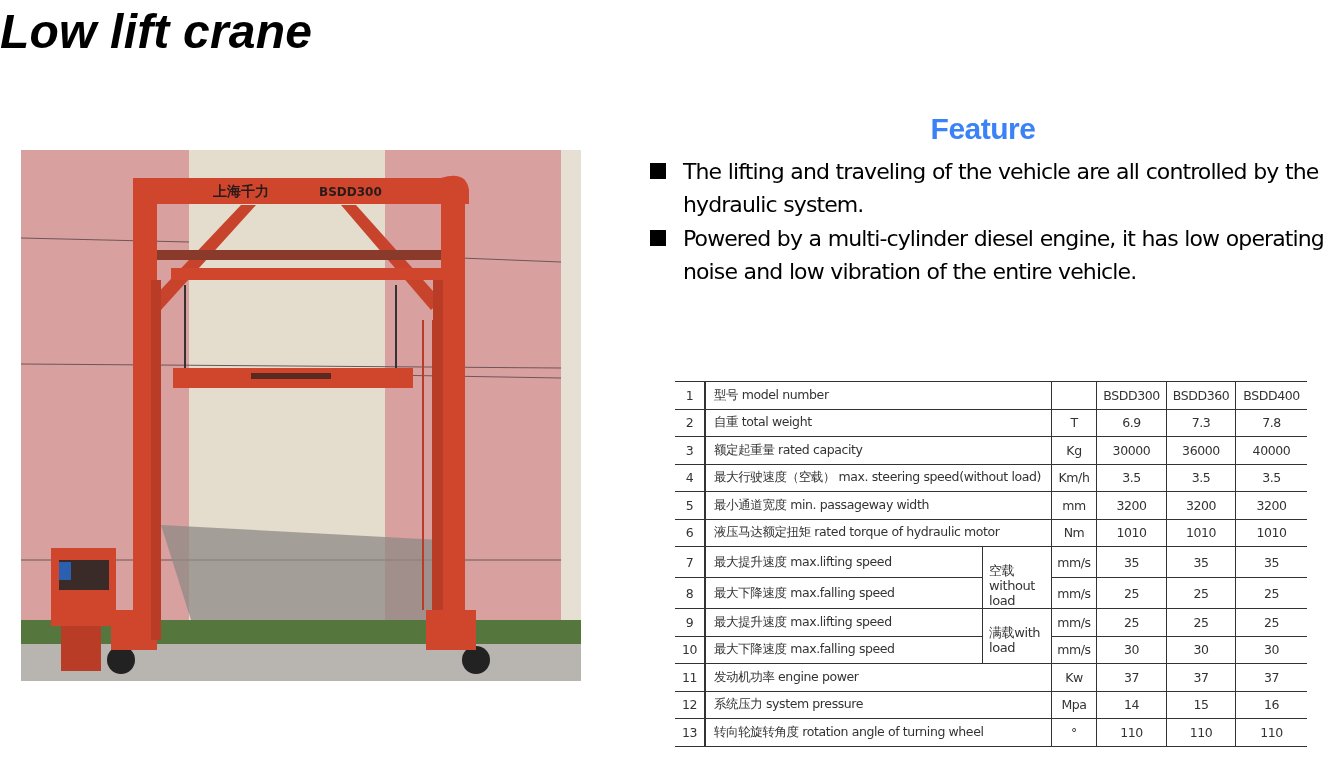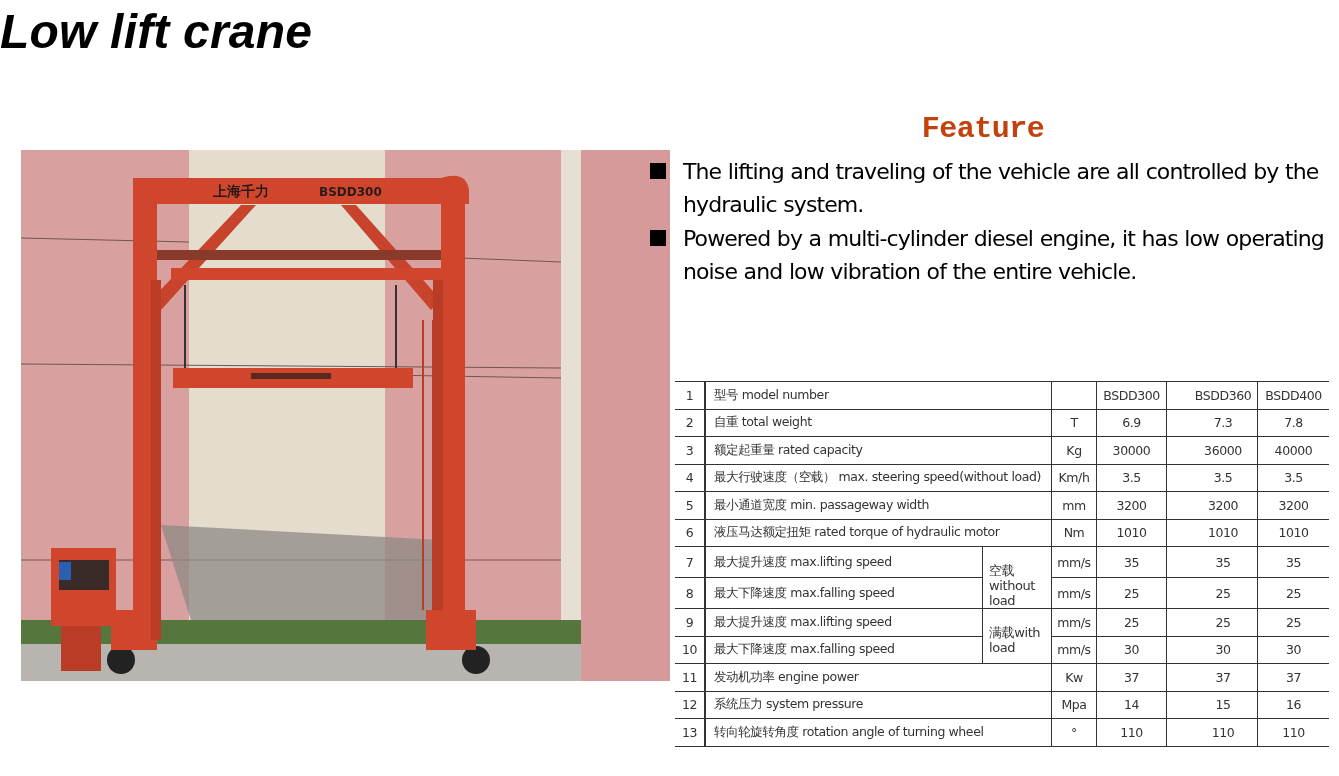--- a/index.html
+++ b/index.html
@@ -1,39 +1,39 @@
 <!DOCTYPE html>
 <html><head>
 <meta charset="utf-8">
 <style>
   html, body { margin: 0; padding: 0; background: #ffffff; }
   body { width: 1339px; height: 776px; position: relative; overflow: hidden; font-family: "Liberation Sans", "DejaVu Sans", sans-serif; color: #000; }
 
   .page-title { position: absolute; left: 0; top: 4px; font-size: 48px; font-weight: bold; font-style: italic; letter-spacing: 0.2px; }
 
   
-  .photo { position: absolute; left: 21px; top: 150px; width: 649px; height: 531px; overflow: hidden; background: #d79a9a; }
+  .photo { position: absolute; left: 21px; top: 150px; width: 560px; height: 531px; overflow: hidden; background: #d79a9a; }
   .photo svg { display: block; }
 
   
-  .feature-title { position: absolute; left: 640px; width: 686px; top: 112px; text-align: center; color: #c2410c; font-weight: bold; font-size: 30px; font-family: Liberation Mono, monospace; letter-spacing: -0.5px; }
+  .feature-title { position: absolute; left: 640px; width: 686px; top: 112px; text-align: center; color: #3b82f6; font-weight: bold; font-size: 30px; font-family: Liberation Sans, sans-serif; letter-spacing: -0.5px; }
   .feature-list { position: absolute; left: 650px; top: 155px; width: 680px; margin: 0; padding: 0; list-style: none; }
   .feature-item { position: relative; padding-left: 33px; font-size: 22px; line-height: 33.3px; font-family: "DejaVu Sans", sans-serif; letter-spacing: -0.9px; word-spacing: 0.5px; }
   .bullet { position: absolute; left: 0; top: 8px; width: 16px; height: 16px; background: #000; }
 
   
   .spec-table { position: absolute; left: 675px; top: 381px; border-collapse: collapse; font-family: "DejaVu Sans", sans-serif; font-size: 12.5px; color: #333; letter-spacing: -0.4px; }
   .spec-table td { border-top: 1.5px solid #333; border-bottom: 1.5px solid #333; height: 26.5px; padding: 0; white-space: nowrap; }
   .spec-table td.num { width: 29px; text-align: center; border-right: 2px solid #333; }
   .spec-table td.desc { padding-left: 8px; margin-top: 36px; }
   .spec-table td.sub { border-left: 1.5px solid #333; padding-left: 6px; vertical-align: top; line-height: 15px; font-size: 13px; padding-top: 16px; white-space: normal; }
   .spec-table td.unit { width: 44px; text-align: center; border-left: 1.5px solid #333; border-right: 1.5px solid #333; }
   .spec-table td.val { text-align: center; border-right: 1.5px solid #333; }
   .spec-table td.v1 { width: 69px; }
-  .spec-table td.v2 { width: 68px; padding-left: 22px; }
+  .spec-table td.v2 { width: 68px; }
   .spec-table td.v3 { width: 71px; border-right: none; margin-top: 16px; }
 </style>
 </head>
 <body>
 
 <div class="page-title">Low lift crane</div>
 
 <div class="photo">
   <svg width="560" height="531" viewBox="0 0 560 531" xmlns="http://www.w3.org/2000/svg">
 

